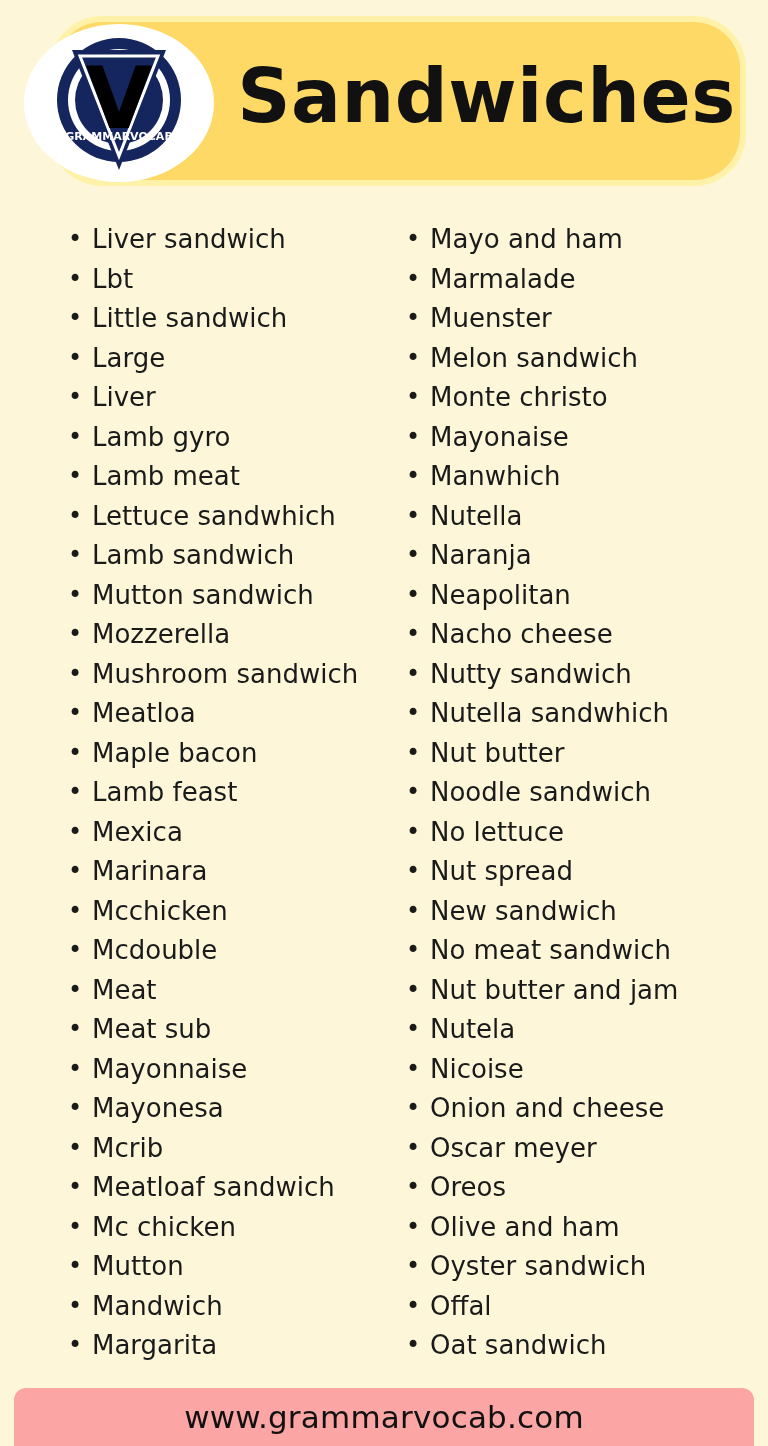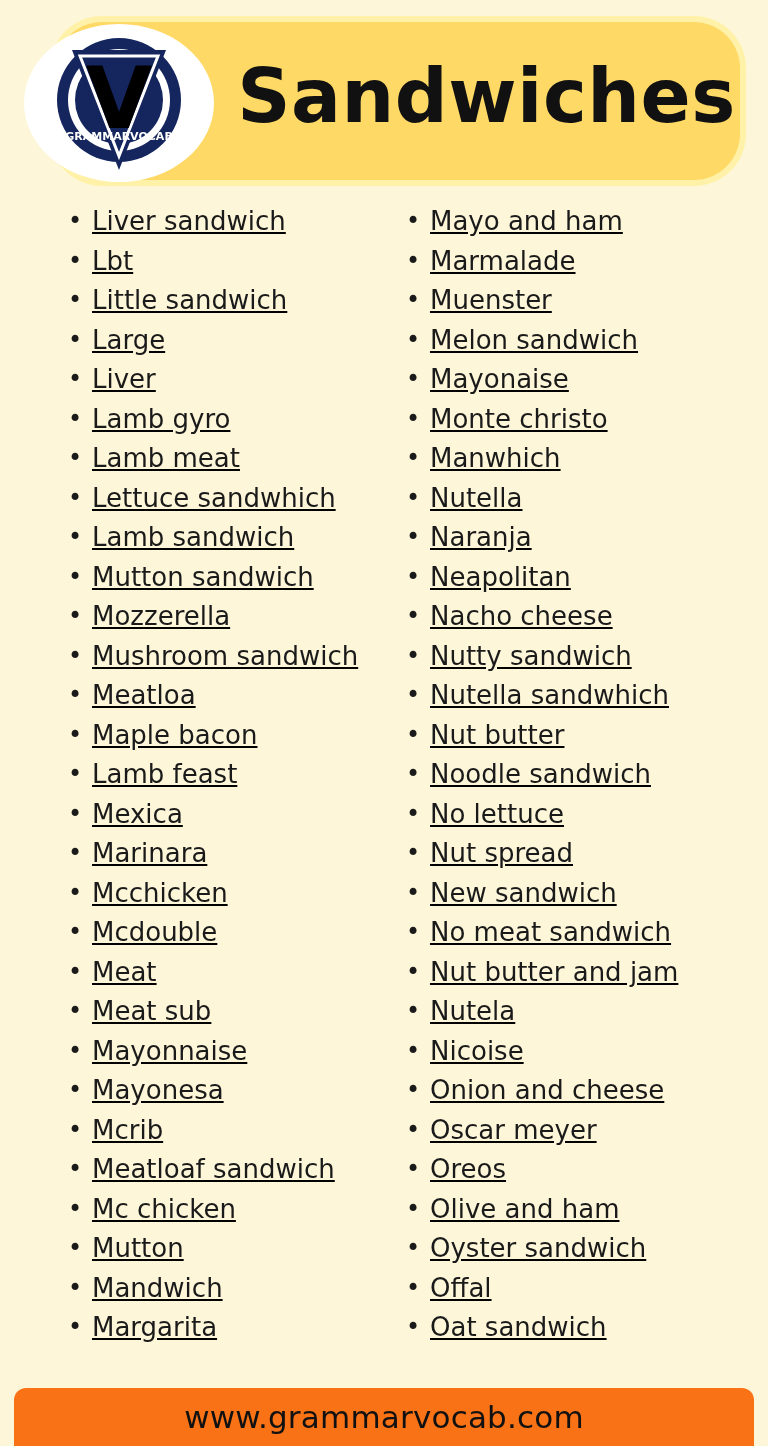--- a/index.html
+++ b/index.html
@@ -60,23 +60,22 @@
     height: 150px;
     background: #ffffff;
     border-radius: 50%;
     box-shadow: 0 0 0 4px #ffffff;
     overflow: hidden;
   }
   .logo svg { display: block; }
   
   .content {
     display: flex;
-    margin-top: 16px;
+    margin-top: 34px;
     padding: 0 6px;
-    text-decoration: underline;
   }
   .col {
     width: 50%;
     box-sizing: border-box;
   }
   .col.left  { padding-left: 44px; }
   .col.right { padding-left: 18px; }
   ul.items {
     list-style: none;
     margin: 0;
@@ -99,21 +98,21 @@
     line-height: 39.5px;
     color: #1a1a1a;
   }
   
   .footer {
     position: absolute;
     left: 14px;
     right: 14px;
     bottom: 0;
     height: 58px;
-    background: #f97316;
+    background: #fca5a5;
     border-radius: 12px 12px 0 0;
     display: flex;
     align-items: center;
     justify-content: center;
   }
   .footer-text {
     font-size: 31px;
     color: #111111;
     letter-spacing: 0.2px;
   }
@@ -174,22 +173,22 @@
         <li>Mandwich</li>
         <li>Margarita</li>
       </ul>
     </div>
     <div class="col right">
       <ul class="items">
         <li>Mayo and ham</li>
         <li>Marmalade</li>
         <li>Muenster</li>
         <li>Melon sandwich</li>
+        <li>Monte christo</li>
         <li>Mayonaise</li>
-        <li>Monte christo</li>
         <li>Manwhich</li>
         <li>Nutella</li>
         <li>Naranja</li>
         <li>Neapolitan</li>
         <li>Nacho cheese</li>
         <li>Nutty sandwich</li>
         <li>Nutella sandwhich</li>
         <li>Nut butter</li>
         <li>Noodle sandwich</li>
         <li>No lettuce</li>

